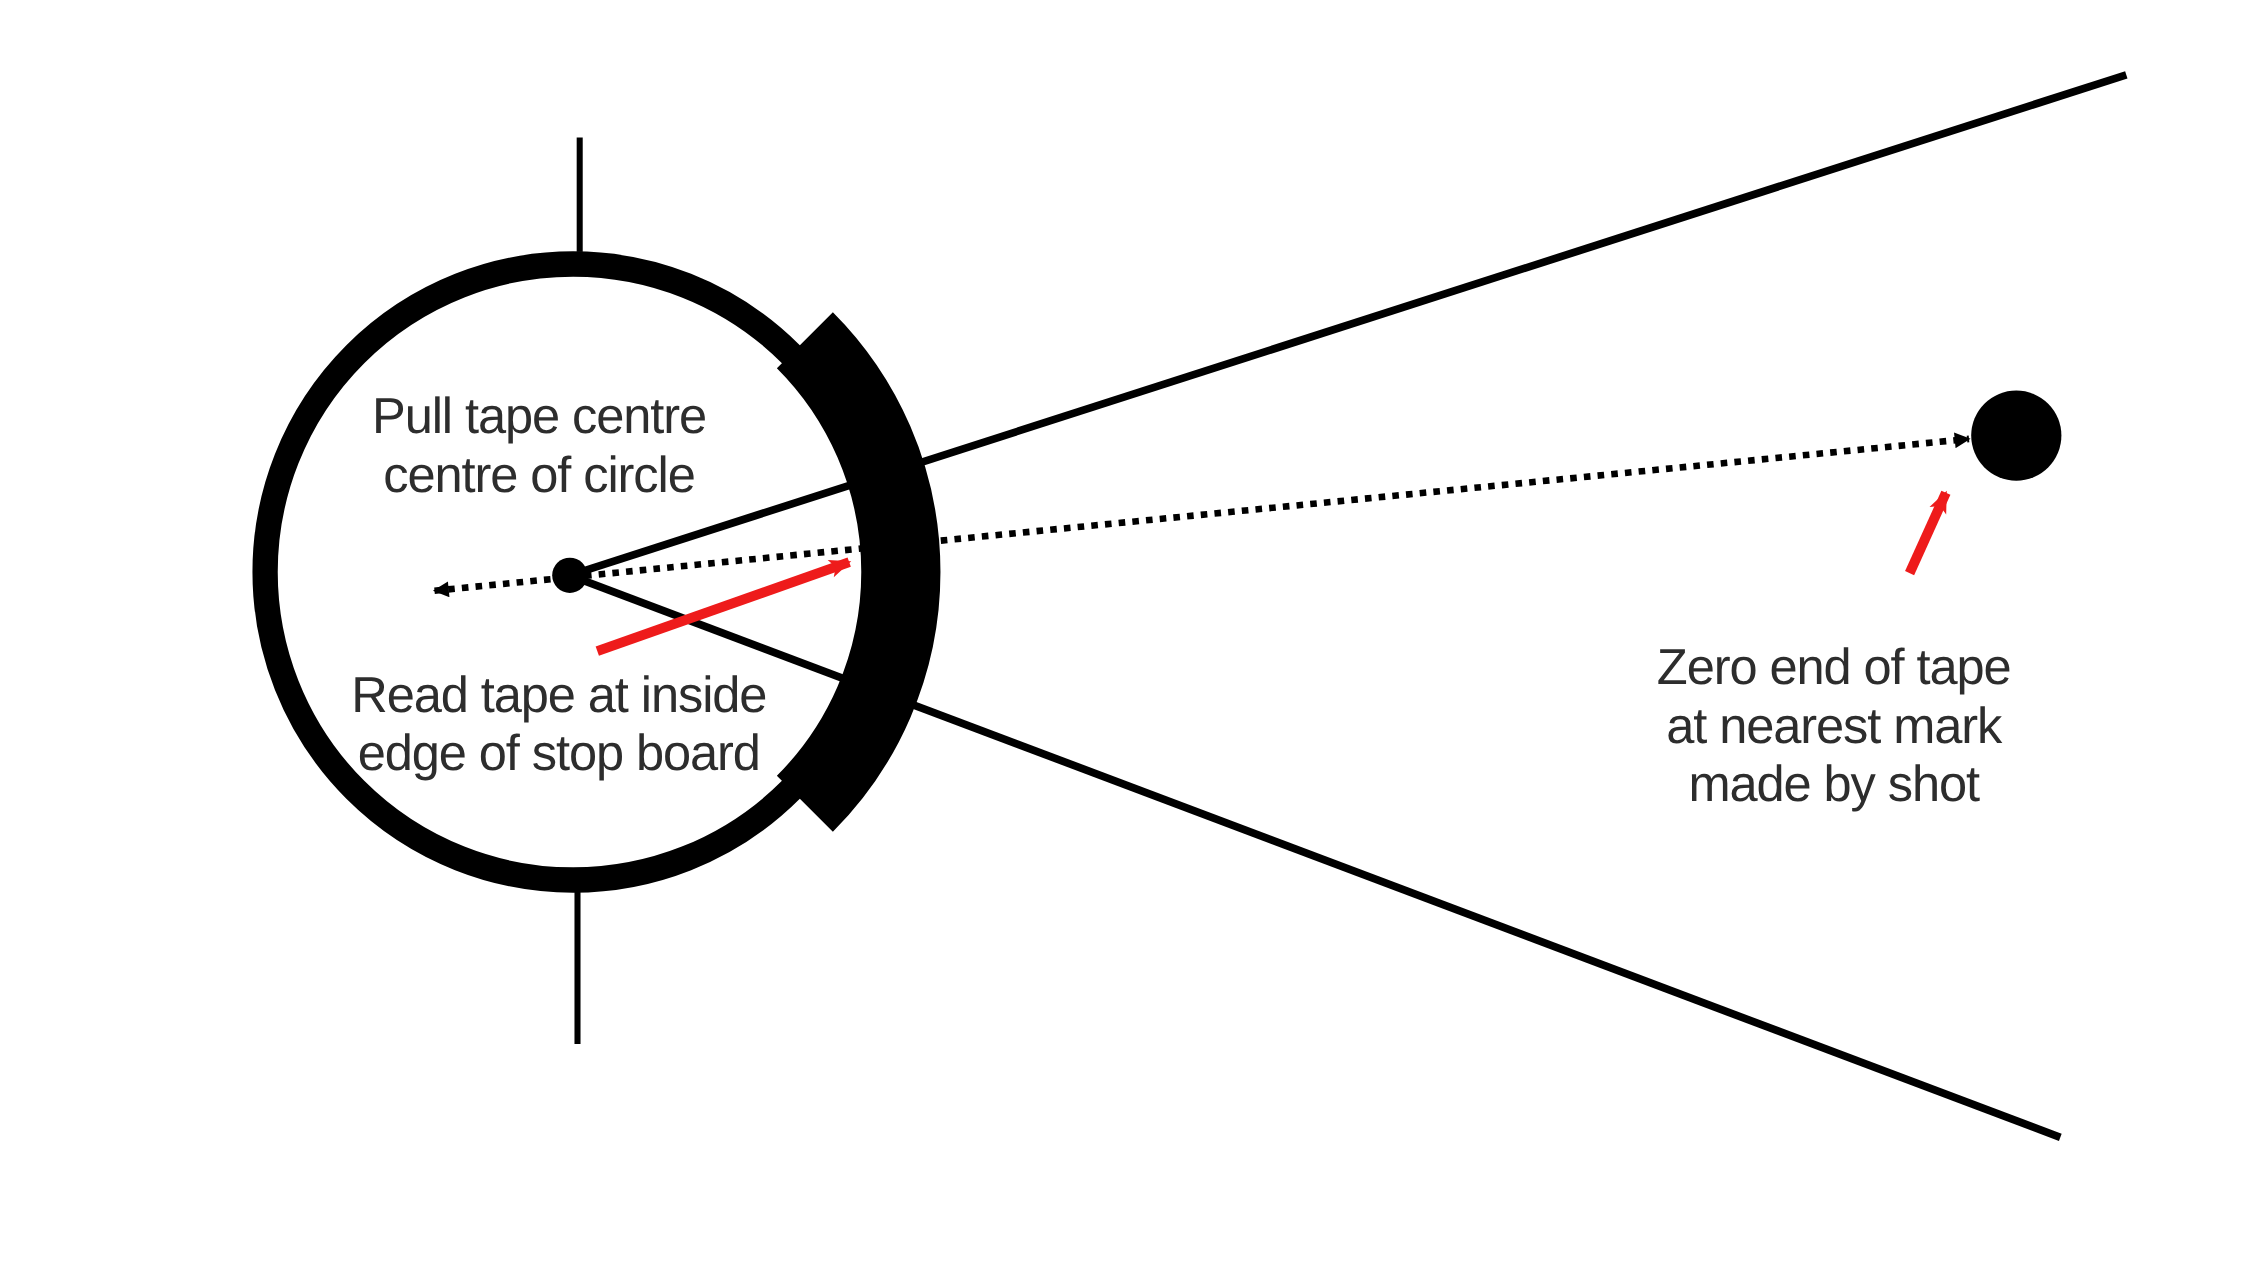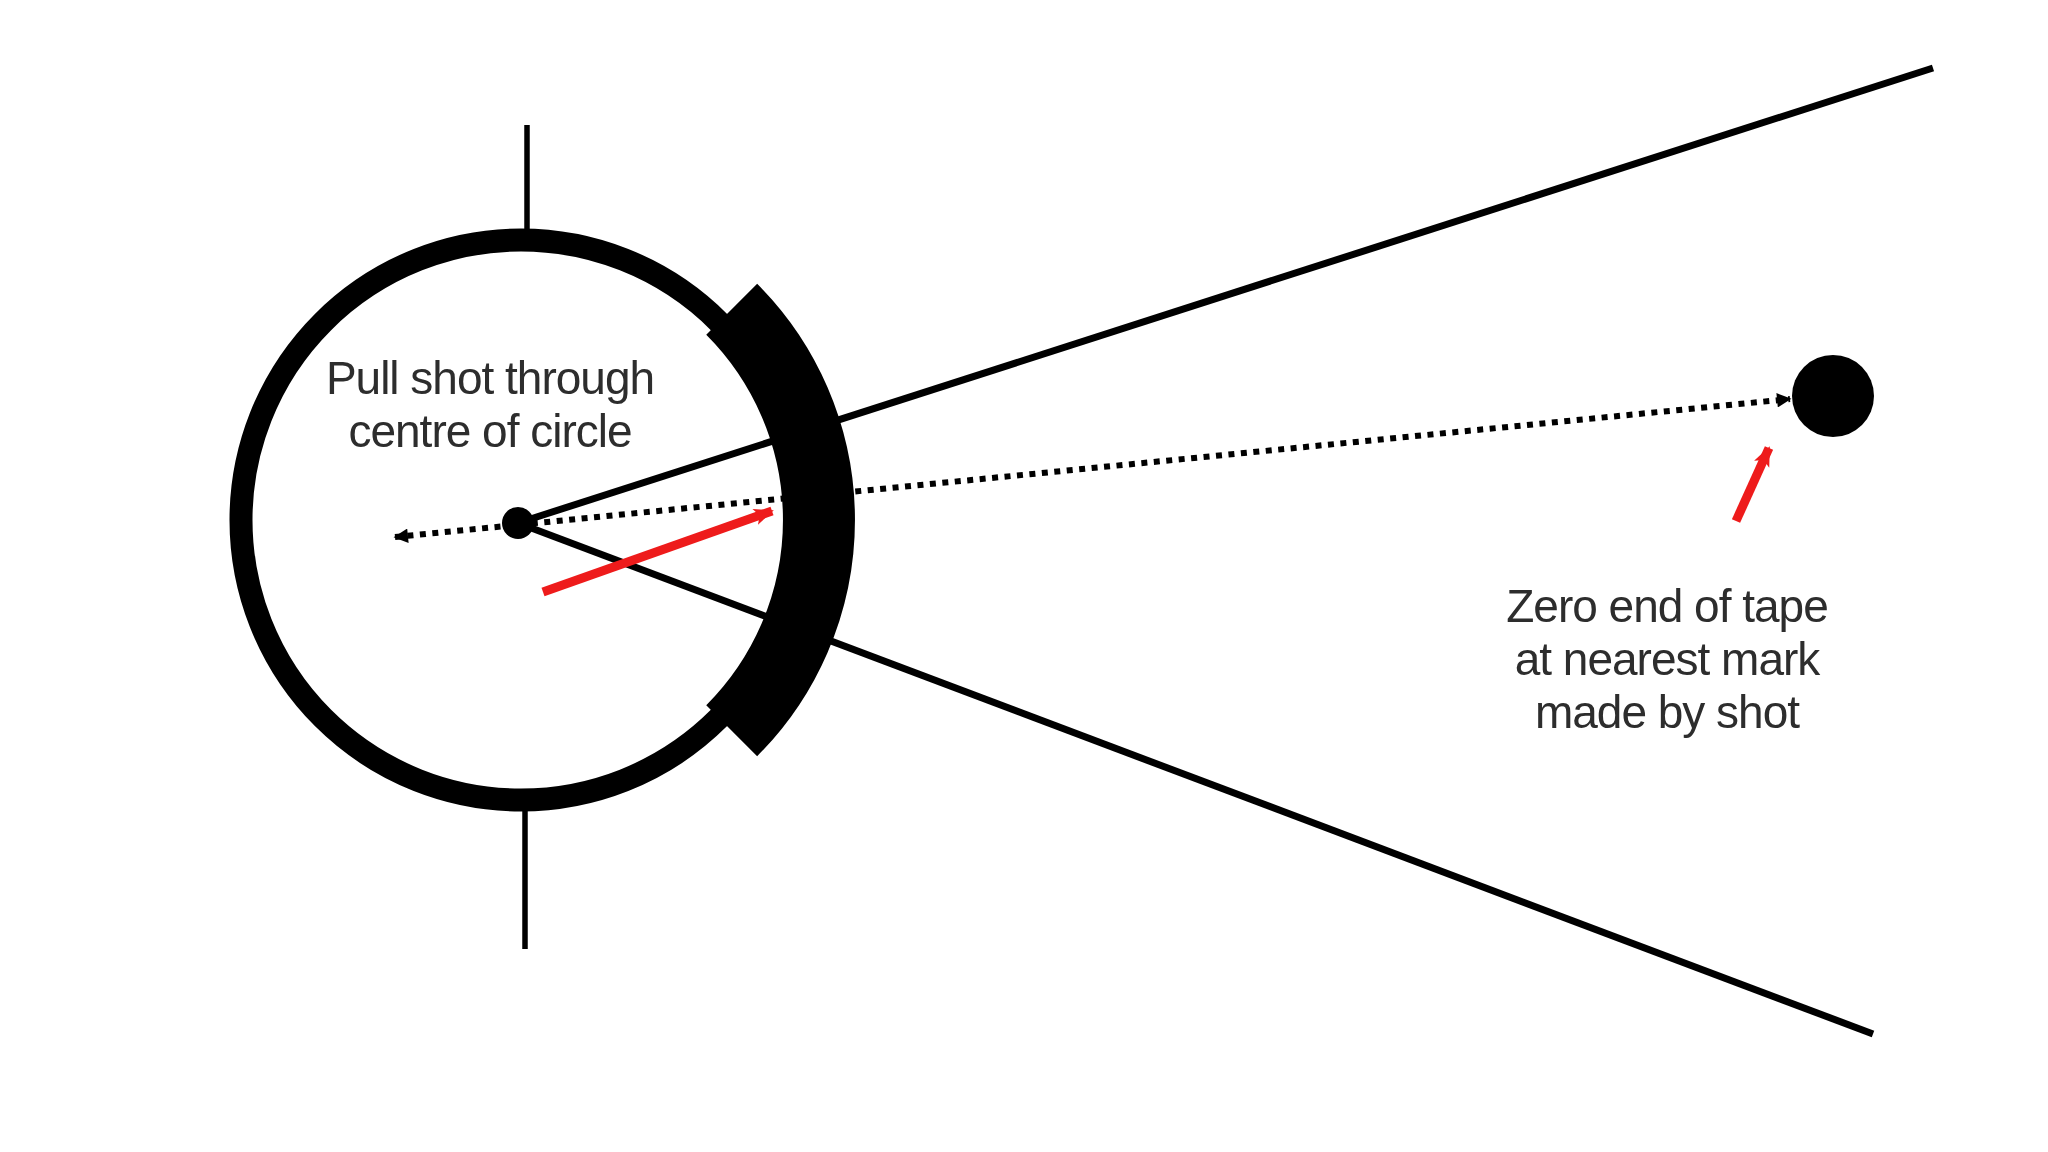--- a/index.html
+++ b/index.html
@@ -72,21 +72,23 @@
 
     <circle cx="518" cy="523" r="16" fill="#000000"></circle>
 
     <circle cx="1833" cy="396" r="41" fill="#000000"></circle>
 
     <line x1="543" y1="592" x2="772" y2="511" stroke-width="9" marker-end="url(#arrow-red)" stroke="#ee1b1b"></line>
 
     <line x1="1736" y1="521" x2="1769" y2="448" stroke-width="9" marker-end="url(#arrow-red)" stroke="#ee1b1b"></line>
   </svg>
 
-  <div class="label label-circle-top">Pull shot through
+  <div class="label label-circle-top">Pull tape centre
 centre of circle</div>
 
+  <div class="label label-circle-bottom">Read tape at inside
+edge of stop board</div>
 
   <div class="label label-shot">Zero end of tape
 at nearest mark
 made by shot</div>
 
 </div>
 
 </body></html>

